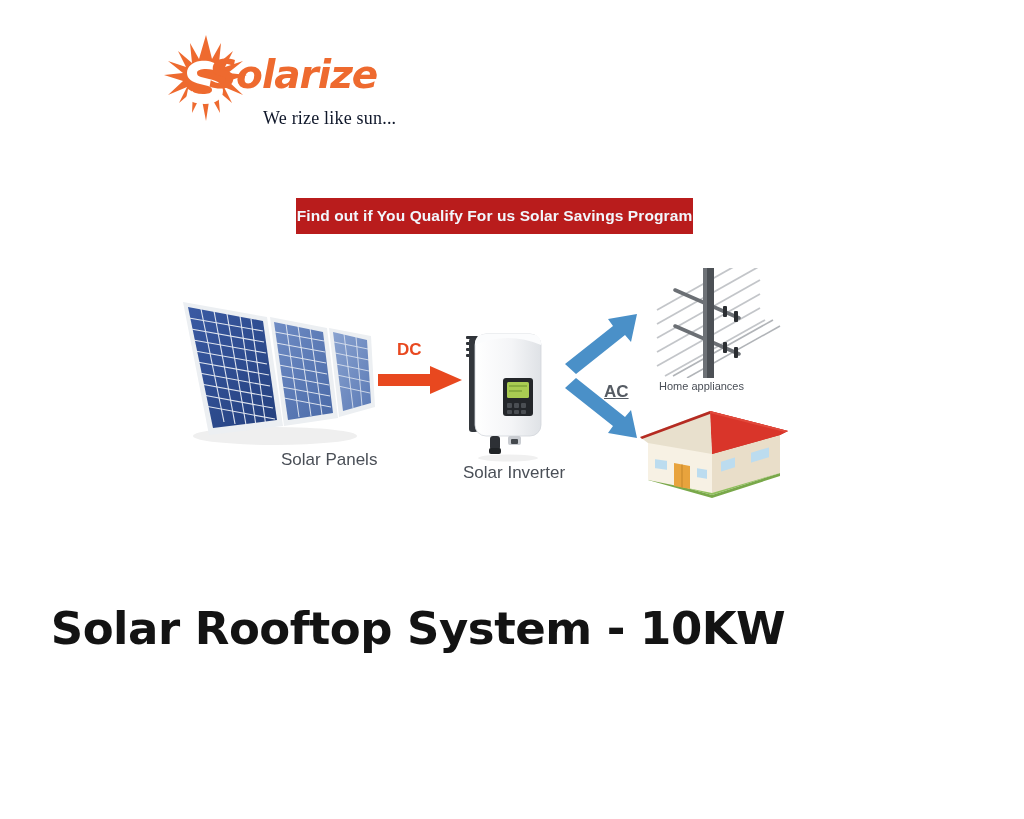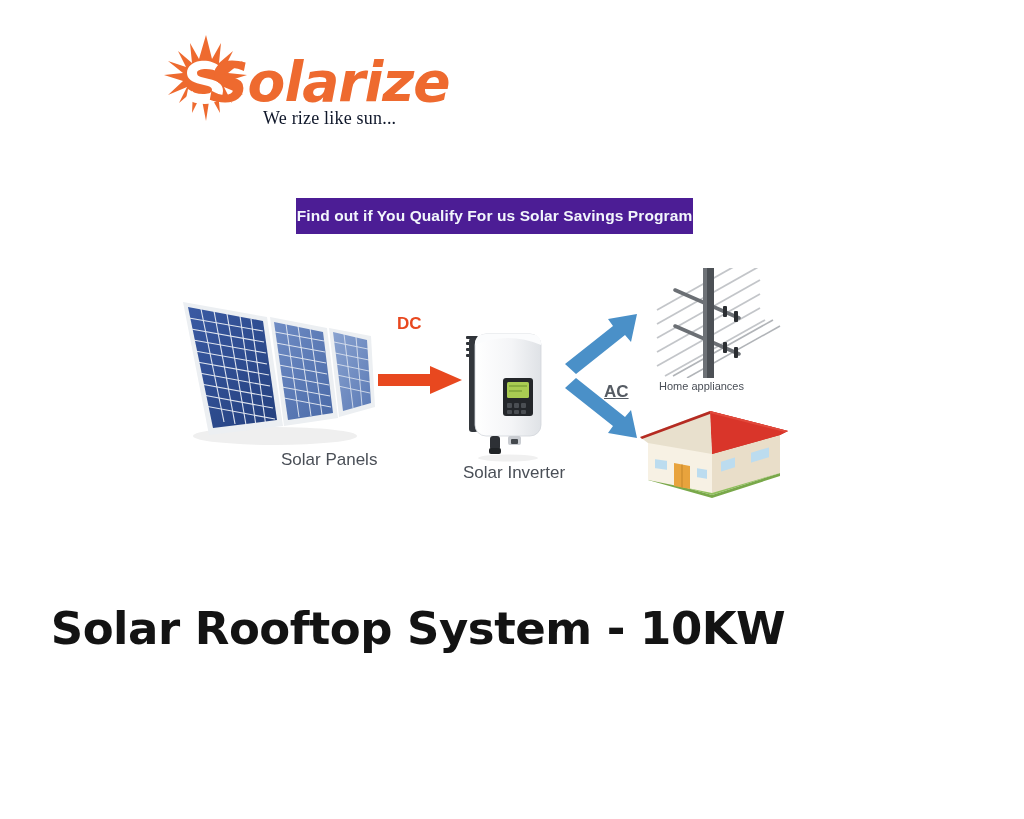--- a/index.html
+++ b/index.html
@@ -30,21 +30,21 @@
     top: 0px;
     width: 86px;
     height: 90px;
   }
   #logo-sun svg { display: block; width: 100%; height: 100%; }
   #logo-wordmark {
     position: absolute;
     left: 46px;
     top: 22px;
     font-family: "DejaVu Sans", sans-serif;
-    font-size: 55px;
+    font-size: 39px;
     font-style: italic;
     font-weight: 700;
     color: #ee6a2f;
     letter-spacing: -1px;
     line-height: 1;
     white-space: nowrap;
   }
   #logo-tagline {
     position: absolute;
     left: 100px;
@@ -56,21 +56,21 @@
     letter-spacing: 0.2px;
   }
 
   
   #qualify-banner {
     position: absolute;
     left: 296px;
     top: 198px;
     width: 397px;
     height: 36px;
-    background: #4c1d95;
+    background: #b91c1c;
     display: flex;
     align-items: center;
     justify-content: center;
     box-sizing: border-box;
   }
   #qualify-banner-label {
     color: #f2f6fc;
     font-family: "Liberation Sans", sans-serif;
     font-size: 15.5px;
     font-weight: 700;
@@ -112,21 +112,21 @@
     position: absolute;
     left: 203px;
     top: 96px;
     width: 84px;
     height: 32px;
   }
   #dc-arrow svg { display: block; width: 100%; height: 100%; }
   #dc-label {
     position: absolute;
     left: 222px;
-    top: 46px;
+    top: 72px;
     font-family: "Liberation Sans", sans-serif;
     font-size: 17px;
     font-weight: 700;
     color: #e8481f;
     white-space: nowrap;
     text-align: center;
   }
 
   
   #solar-inverter {

